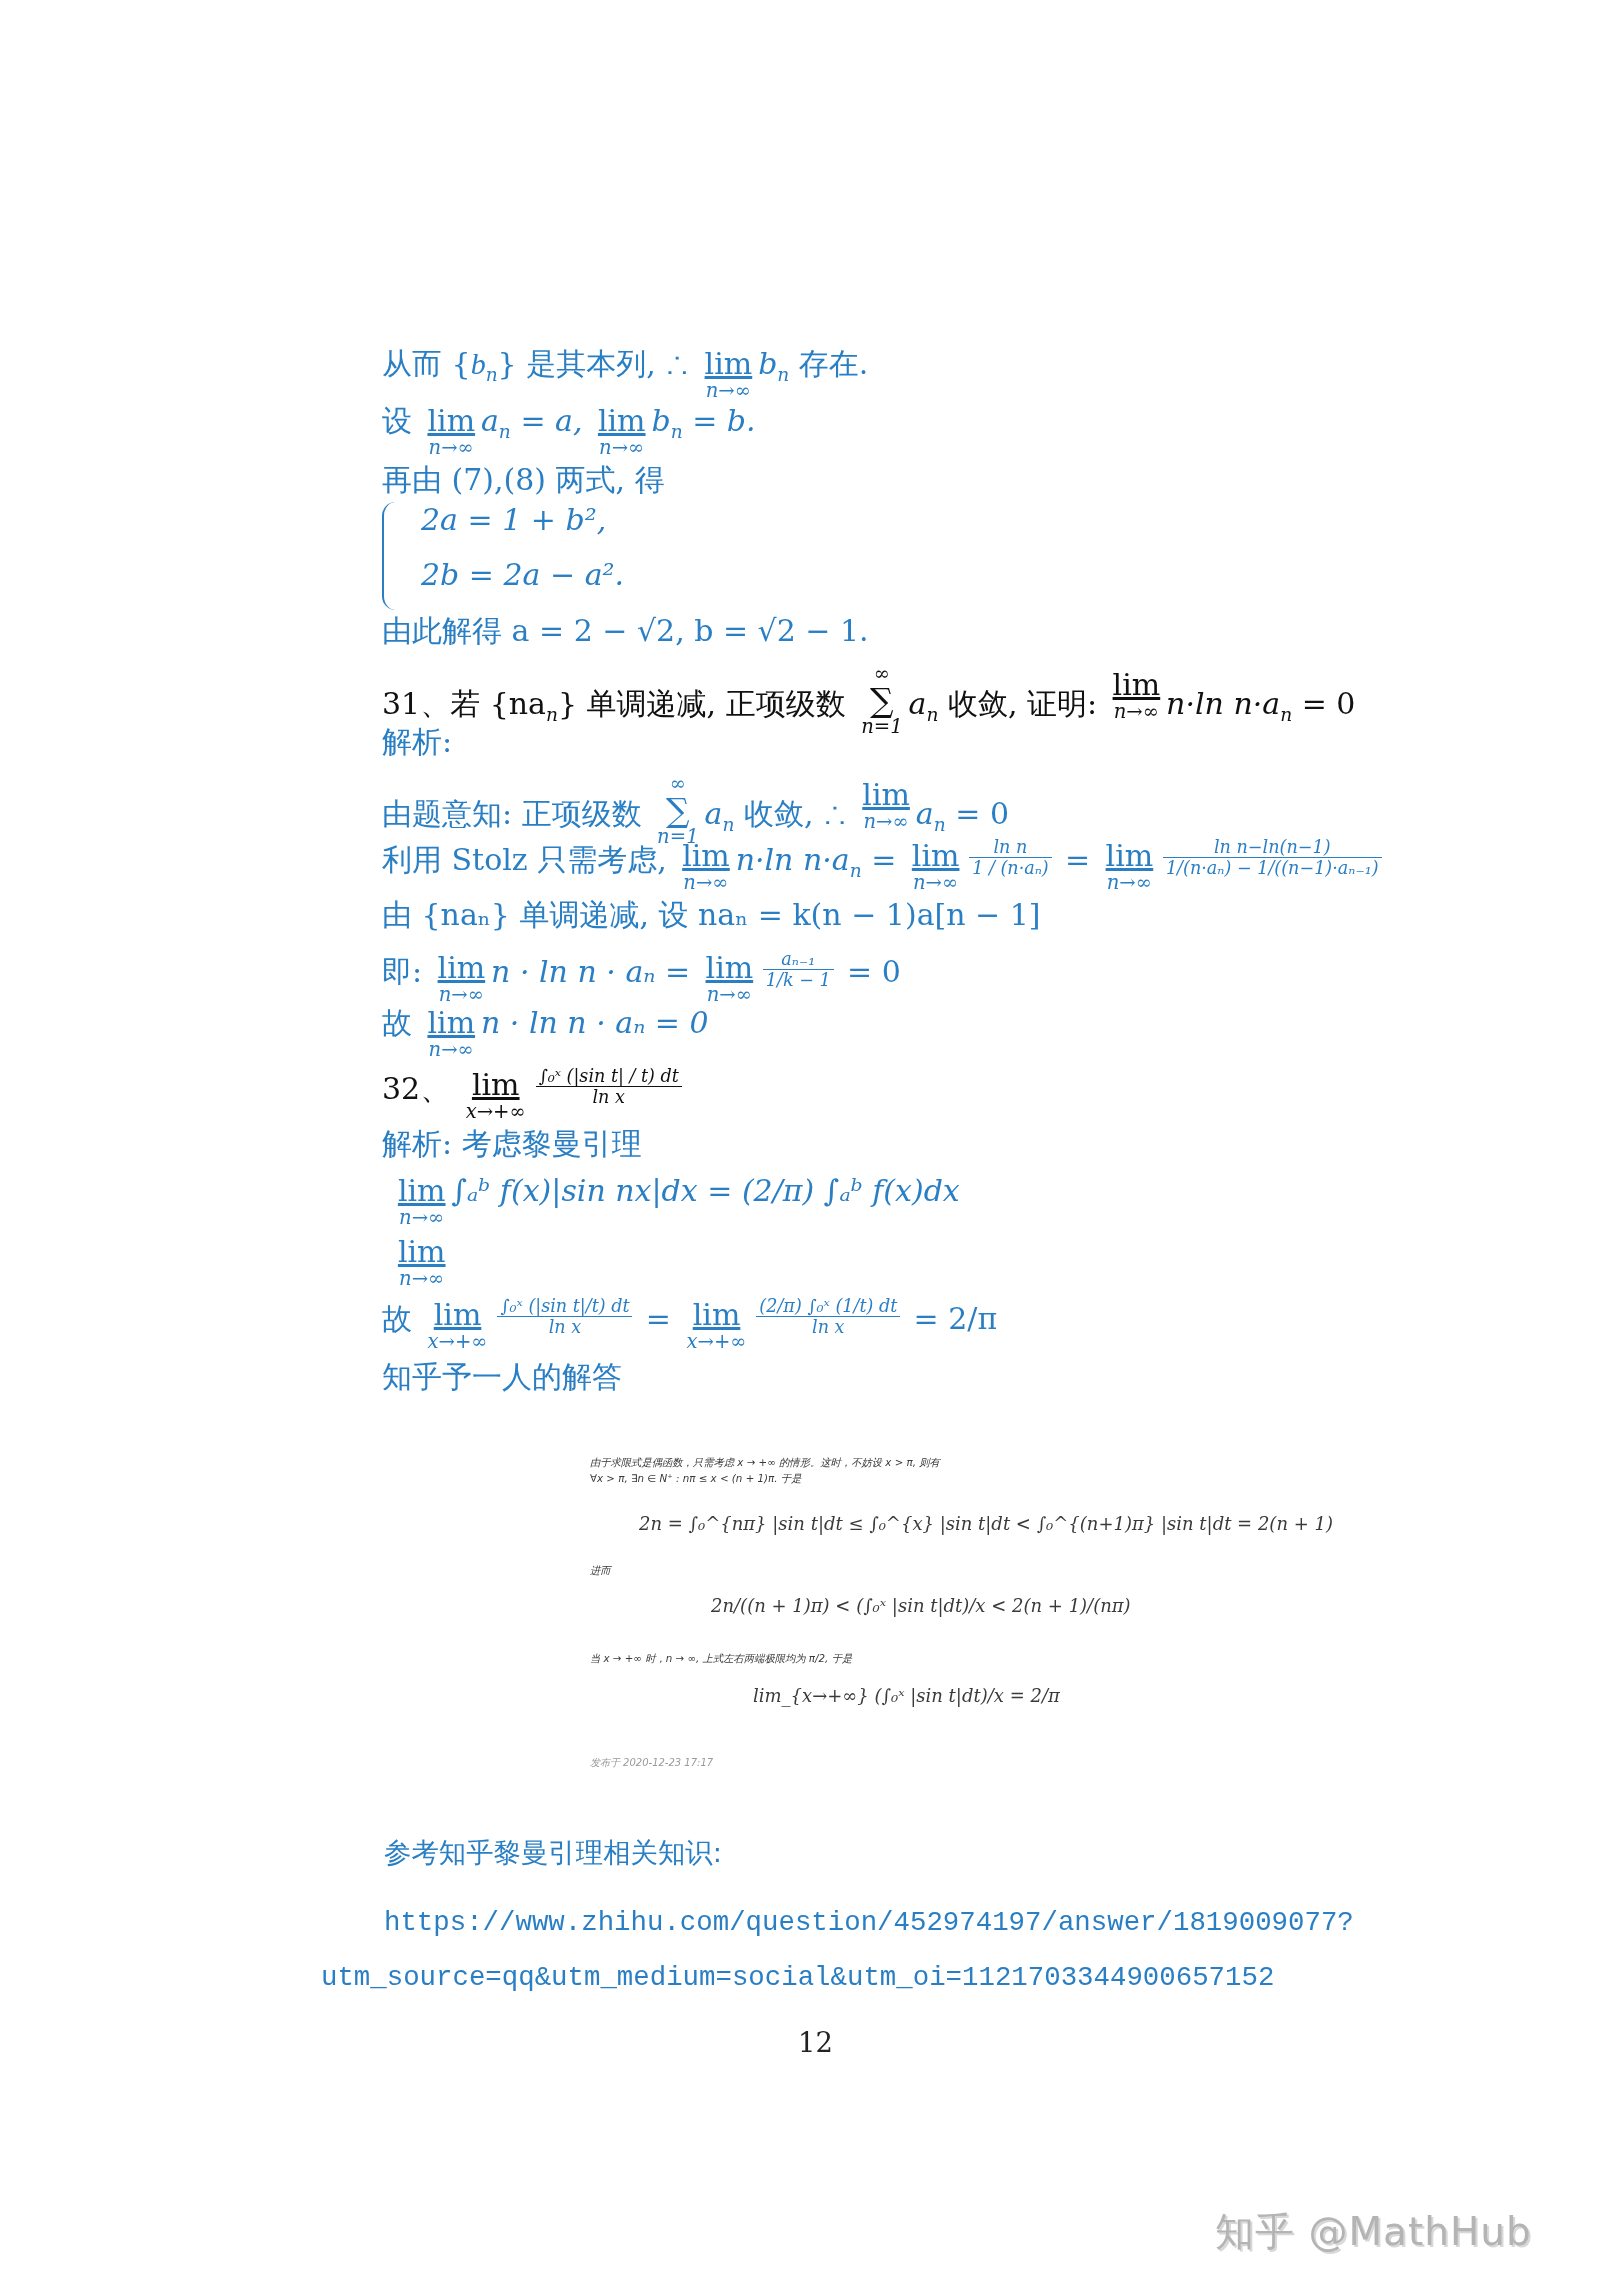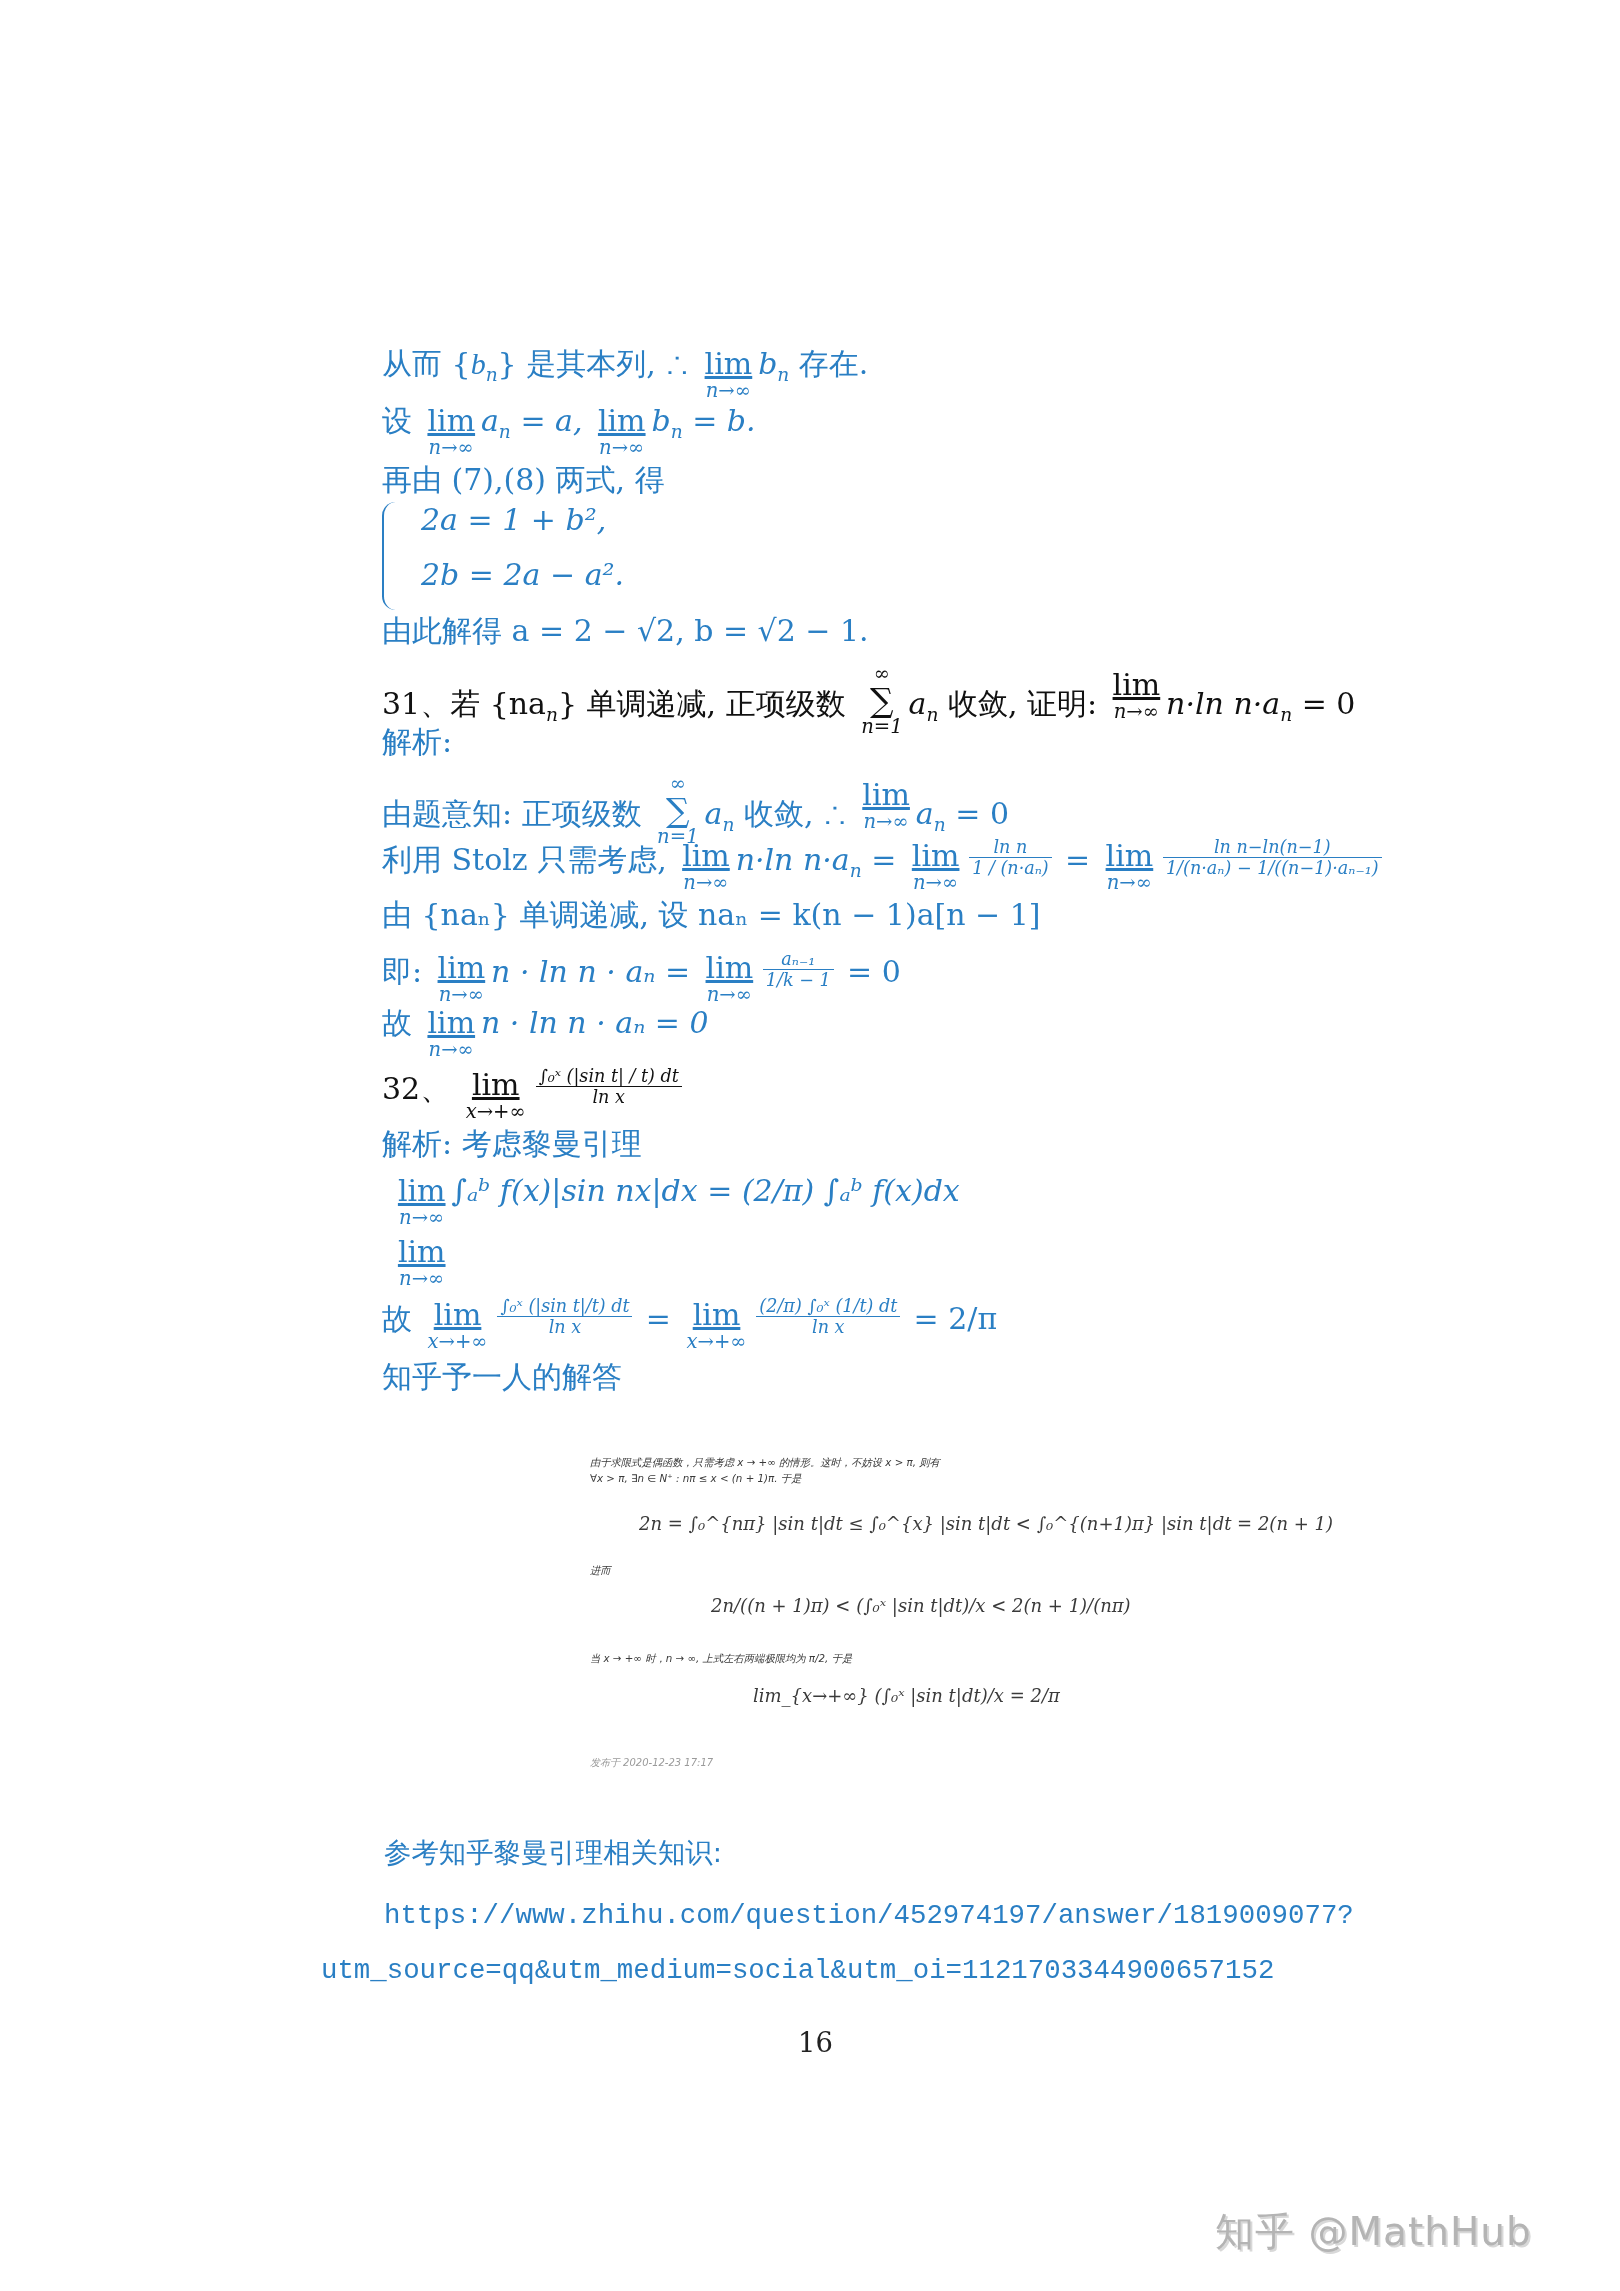--- a/index.html
+++ b/index.html
@@ -46,21 +46,21 @@
     position: absolute; left: 586px; top: 1456px; width: 451px; height: 323px; color: #3a3a3a;
     font-family: "DejaVu Sans", "Liberation Sans", sans-serif; font-size: 10.3px; font-style: italic;
   }
   .shot .p { position: absolute; left: 3.9px; white-space: nowrap; }
   .shot .c { position: absolute; white-space: nowrap; font-family: "DejaVu Serif", serif; font-size: 18px; }
   .shot .date { color: #9a9a9a; font-size: 10px; }
 
   .ref { position: absolute; left: 384px; top: 1835px; font-size: 27.4px; color: #2a7fc4; font-family: "DejaVu Sans", sans-serif; }
   .url {
     position: absolute; font-family: "Liberation Mono", "DejaVu Sans Mono", monospace; font-size: 27.4px;
-    color: #2a7fc4; white-space: nowrap;
+    color: #2a7fc4; white-space: nowrap; margin-top: 7px;
   }
   .pagenum { position: absolute; left: 798px; top: 2027px; font-size: 27.4px; color: #222; }
   .watermark {
     position: absolute; left: 1215px; top: 2205px; font-family: "DejaVu Sans", "Liberation Sans", sans-serif;
     font-size: 39px; color: #b4b4b4; white-space: nowrap; letter-spacing: 1px;
     text-shadow: 2px 2px 0 #d8d8d8;
   }
 </style>
 </head>
 <body>
@@ -153,16 +153,16 @@
   <div class="c" style="top:139px; left:125px">2n/((n + 1)π) &lt; (∫₀ˣ |sin t|dt)/x &lt; 2(n + 1)/(nπ)</div>
   <div class="p" style="top:196px">当 x → +∞ 时，n → ∞, 上式左右两端极限均为 π/2, 于是</div>
   <div class="c" style="top:229px; left:167px">lim_{x→+∞} (∫₀ˣ |sin t|dt)/x = 2/π</div>
   <div class="p date" style="top:300px">发布于 2020-12-23 17:17</div>
 </div>
 
 <div class="ref">参考知乎黎曼引理相关知识:</div>
 <a class="url" style="left:384px; top:1900px">https://www.zhihu.com/question/452974197/answer/1819009077?</a>
 <a class="url" style="left:321px; top:1955px">utm_source=qq&amp;utm_medium=social&amp;utm_oi=1121703344900657152</a>
 
-<div class="pagenum">16</div>
+<div class="pagenum">12</div>
 
 <div class="watermark">知乎 @MathHub</div>
 
 
 </body></html>

